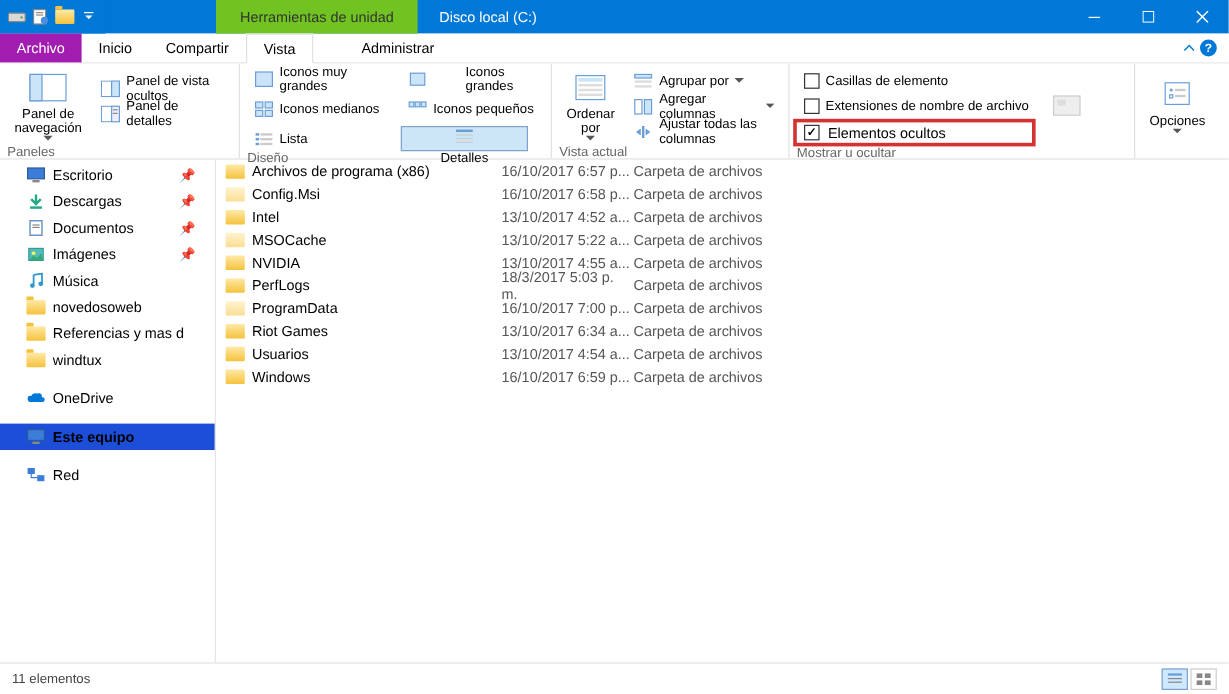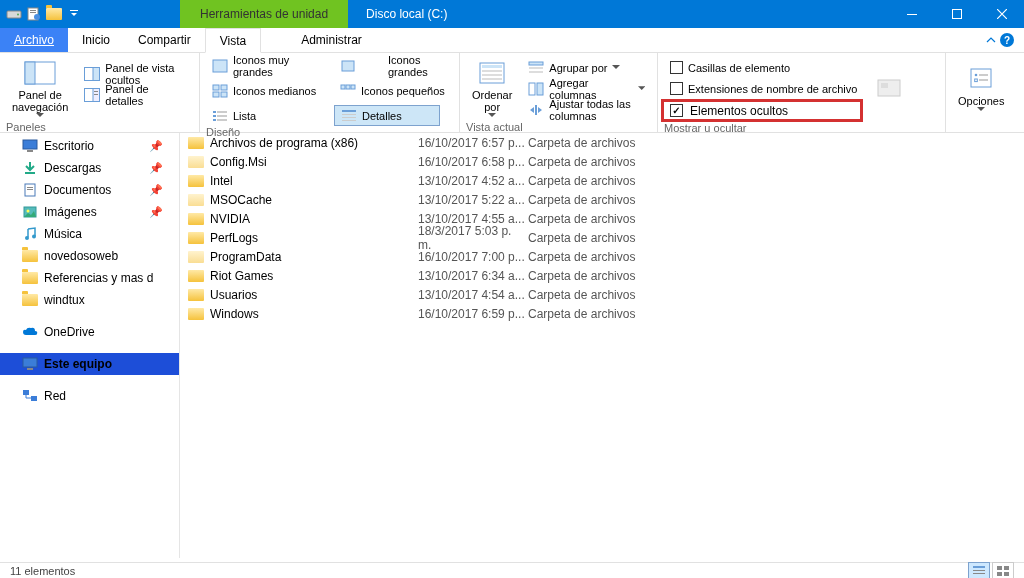--- a/index.html
+++ b/index.html
@@ -10,21 +10,21 @@
 .titlebar-left { display: flex; align-items: center; gap: 4px; padding: 0 6px; background: #0078d7; }
 .ql-icon { width: 16px; height: 16px; display: inline-flex; align-items: center; justify-content: center; font-size: 11px; }
 .contextual-tab-header { background: #70c321; color: #333; padding: 0 20px; display: flex; align-items: center; font-size: 12px; margin-left: 92px; }
 .title-text { flex: 1; display: flex; align-items: center; padding-left: 18px; font-size: 12px; }
 .window-controls { display: flex; }
 .window-btn { width: 45px; height: 28px; display: flex; align-items: center; justify-content: center; color: #fff; }
 
 
 .menubar { height: 25px; background: #fff; display: flex; border-bottom: 1px solid #e1e1e1; }
 .menu-tab { padding: 0 14px; display: flex; align-items: center; font-size: 12px; cursor: default; }
-.menu-tab.file { background: #3b82f6; color: #fff; text-decoration: underline; }
+.menu-tab.file { background: #a21caf; color: #fff; }
 .menu-tab.active { border: 1px solid #e1e1e1; border-bottom: 1px solid #fff; margin-bottom: -1px; background: #fff; }
 .menu-tab.contextual { margin-left: 26px; }
 .help-icon-area { margin-left: auto; display: flex; align-items: center; padding-right: 10px; gap: 4px; color: #0078d7; }
 
 
 .ribbon { height: 80px; background: #fff; border-bottom: 1px solid #e1e1e1; display: flex; }
 .ribbon-group { border-right: 1px solid #e1e1e1; padding: 2px 6px; display: flex; flex-direction: column; }
 .ribbon-group-content { flex: 1; display: flex; align-items: flex-start; gap: 4px; }
 .ribbon-group-label { text-align: left; font-size: 11px; color: #666; padding-bottom: 1px; }
 .ribbon-bigbtn { display: flex; flex-direction: column; align-items: center; justify-content: center; padding: 2px 6px; height: 66px; }
@@ -51,21 +51,21 @@
 
 .filelist { flex: 1; overflow: auto; }
 .file-row { display: flex; align-items: center; padding: 2px 8px; height: 19px; font-size: 12px; }
 .file-row .col-name { display: flex; align-items: center; gap: 6px; width: 230px; }
 .file-row .col-date { width: 110px; color: #555; }
 .file-row .col-type { width: 140px; color: #555; }
 .folder-yellow { width: 16px; height: 12px; background: linear-gradient(#ffe9a6, #f5c23c); border-radius: 1px; display: inline-block; position: relative; }
 .folder-yellow.faded { opacity: 0.55; }
 
 
-.statusbar { position: absolute; bottom: 0; left: 0; right: 0; height: 16px; border-top: 1px solid #e1e1e1; display: flex; align-items: center; padding: 0 10px; font-size: 11px; color: #444; background: #fff; }
+.statusbar { position: absolute; bottom: 0; left: 0; right: 0; height: 26px; border-top: 1px solid #e1e1e1; display: flex; align-items: center; padding: 0 10px; font-size: 11px; color: #444; background: #fff; }
 .statusbar .view-icons { margin-left: auto; display: flex; gap: 2px; }
 .view-icon-btn { width: 22px; height: 18px; border: 1px solid #ccc; display: flex; align-items: center; justify-content: center; }
 .view-icon-btn.active { background: #cde8ff; border-color: #7da2ce; }
 
 svg { display: block; }
 </style>
 </head>
 <body>
 
 <div class="titlebar">
@@ -224,21 +224,21 @@
                 <rect x="1" y="2" width="3" height="2" fill="#6a9ed8"></rect>
                 <rect x="5" y="2" width="10" height="2" fill="#ccc"></rect>
                 <rect x="1" y="6" width="3" height="2" fill="#6a9ed8"></rect>
                 <rect x="5" y="6" width="10" height="2" fill="#ccc"></rect>
                 <rect x="1" y="10" width="3" height="2" fill="#6a9ed8"></rect>
                 <rect x="5" y="10" width="10" height="2" fill="#ccc"></rect>
               </svg>
             </span>
             <span>Lista</span>
           </div>
-        <div class="ribbon-item selected" style="width:106px;">
+        <div class="ribbon-item selected" style="width:106px;flex-direction:column;">
             <span class="small-icon">
               <svg width="16" height="14">
                 <rect x="1" y="1" width="14" height="2" fill="#6a9ed8"></rect>
                 <rect x="1" y="5" width="14" height="1" fill="#ccc"></rect>
                 <rect x="1" y="8" width="14" height="1" fill="#ccc"></rect>
                 <rect x="1" y="11" width="14" height="1" fill="#ccc"></rect>
               </svg>
             </span>
             <span>Detalles</span>
           </div>

